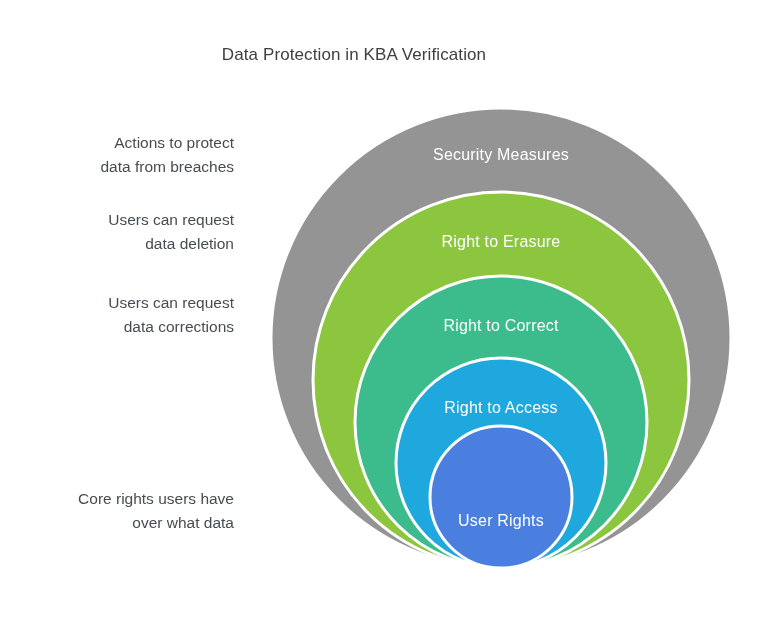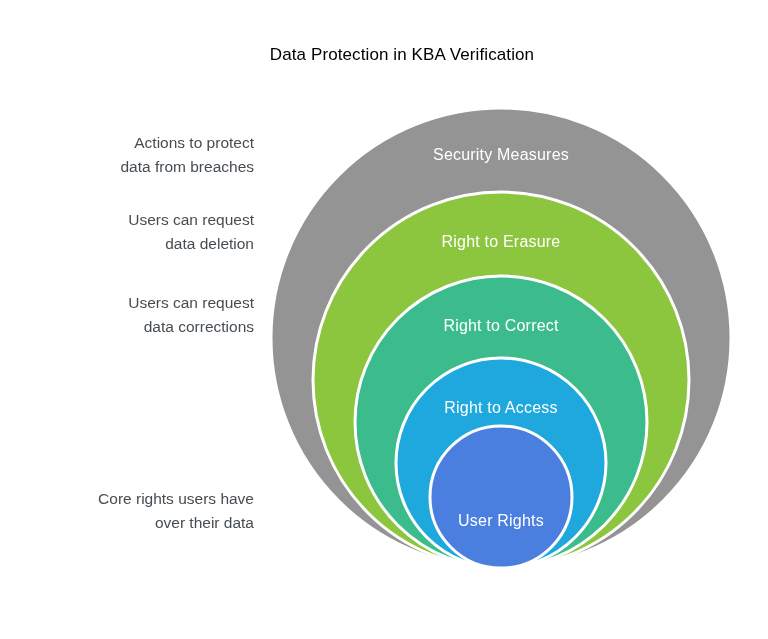--- a/index.html
+++ b/index.html
@@ -21,33 +21,31 @@
   
   #chart-title {
     position: absolute;
     top: 44px;
     left: 0;
     width: 708px;
     text-align: center;
     font-size: 17px;
     font-weight: 400;
     letter-spacing: 0.1px;
-    color: #000000;
+    color: #404040;
     line-height: 22px;
-    padding-left: 48px;
   }
 
   
   #annotation-column {
     position: absolute;
     left: 0;
     top: 0;
     width: 252px;
     height: 639px;
-    margin-left: 20px;
   }
   .annotation {
     position: absolute;
     right: 18px;
     width: 234px;
     text-align: right;
     font-size: 15.5px;
     line-height: 24px;
     color: #464d52;
     white-space: pre-line;
@@ -86,21 +84,21 @@
 <div id="chart-title">Data Protection in KBA Verification</div>
 
 <div id="annotation-column">
   <div class="annotation a0">Actions to protect
 data from breaches</div>
   <div class="annotation a1">Users can request
 data deletion</div>
   <div class="annotation a2">Users can request
 data corrections</div>
   <div class="annotation a4">Core rights users have
-over their data</div>
+over what data</div>
 </div>
 
 <div id="onion-diagram">
   <svg viewBox="0 0 768 639" xmlns="http://www.w3.org/2000/svg">
     <circle id="circle-0" cx="501" cy="338" r="230" stroke="#ffffff" stroke-width="3" fill="#949494"></circle>
     <circle id="circle-1" cx="501" cy="380" r="188" stroke="#ffffff" stroke-width="3" fill="#8cc63f"></circle>
     <circle id="circle-2" cx="501" cy="422" r="146" stroke="#ffffff" stroke-width="3" fill="#3cbc8d"></circle>
     <circle id="circle-3" cx="501" cy="463" r="105" stroke="#ffffff" stroke-width="3" fill="#1fa8dd"></circle>
     <circle id="circle-4" cx="501" cy="497" r="71" stroke="#ffffff" stroke-width="3" fill="#4a7fe0"></circle>
 

